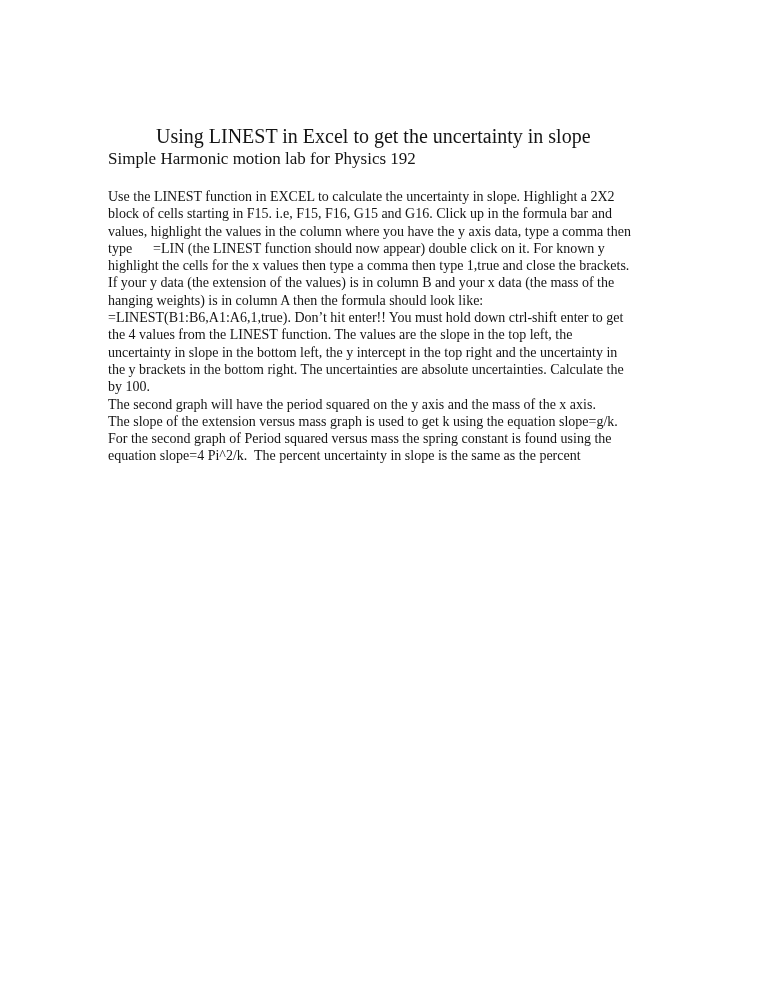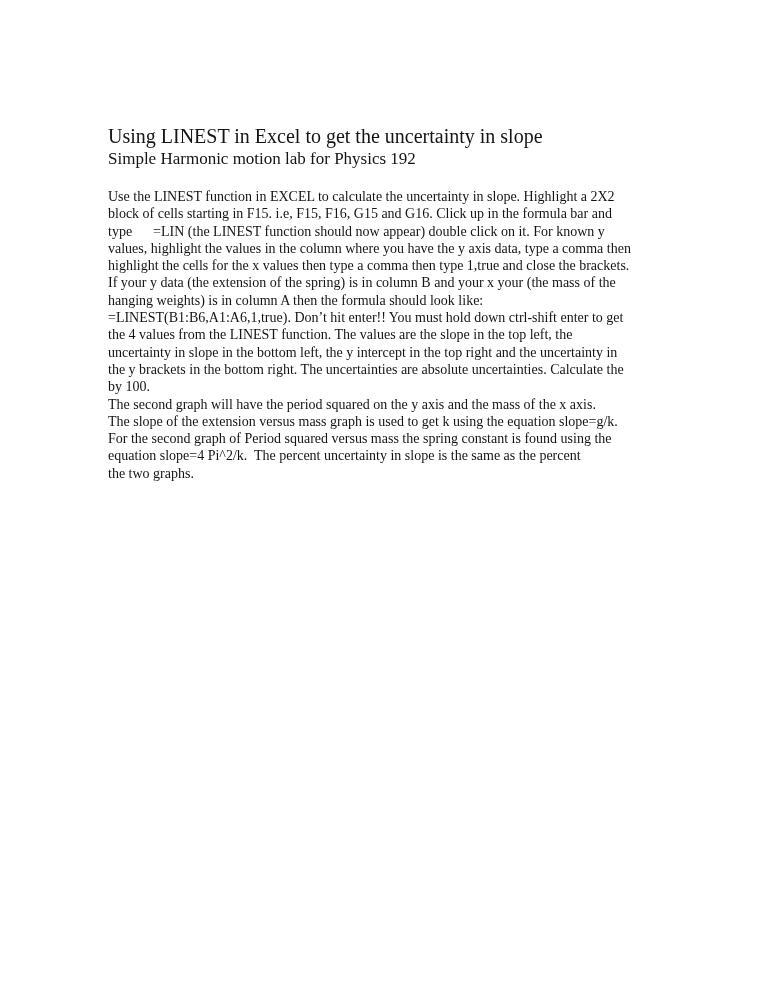--- a/index.html
+++ b/index.html
@@ -15,20 +15,21 @@
     overflow: hidden;
     font-family: "Liberation Serif", "DejaVu Serif", serif;
     color: #141414;
   }
   .doc {
     padding: 124px 40px 0 108px;
   }
   .title {
     font-size: 20px;
     line-height: 24px;
+    margin-left: 48px;
     white-space: pre;
   }
   .subtitle {
     font-size: 17px;
     line-height: 22px;
     white-space: pre;
   }
   .body-text {
     margin-top: 18px;
     font-size: 14px;
@@ -41,30 +42,29 @@
 </head>
 <body>
 
 <div class="page">
   <div class="doc">
     <div class="title">Using LINEST in Excel to get the uncertainty in slope</div>
     <div class="subtitle">Simple Harmonic motion lab for Physics 192</div>
     <div class="body-text">
         <div class="line">Use the LINEST function in EXCEL to calculate the uncertainty in slope. Highlight a 2X2</div>
         <div class="line">block of cells starting in F15. i.e, F15, F16, G15 and G16. Click up in the formula bar and</div>
+        <div class="line">values, highlight the values in the column where you have the y axis data, type a comma then</div>
         <div class="line">type      =LIN (the LINEST function should now appear) double click on it. For known y</div>
-        <div class="line">values, highlight the values in the column where you have the y axis data, type a comma then</div>
         <div class="line">highlight the cells for the x values then type a comma then type 1,true and close the brackets.</div>
-        <div class="line">If your y data (the extension of the spring) is in column B and your x your (the mass of the</div>
+        <div class="line">If your y data (the extension of the values) is in column B and your x data (the mass of the</div>
         <div class="line">hanging weights) is in column A then the formula should look like:</div>
         <div class="line">=LINEST(B1:B6,A1:A6,1,true). Don’t hit enter!! You must hold down ctrl-shift enter to get</div>
         <div class="line">the 4 values from the LINEST function. The values are the slope in the top left, the</div>
         <div class="line">uncertainty in slope in the bottom left, the y intercept in the top right and the uncertainty in</div>
         <div class="line">the y brackets in the bottom right. The uncertainties are absolute uncertainties. Calculate the</div>
         <div class="line">by 100.</div>
         <div class="line">The second graph will have the period squared on the y axis and the mass of the x axis.</div>
         <div class="line">The slope of the extension versus mass graph is used to get k using the equation slope=g/k.</div>
         <div class="line">For the second graph of Period squared versus mass the spring constant is found using the</div>
         <div class="line">equation slope=4 Pi^2/k.  The percent uncertainty in slope is the same as the percent</div>
-        <div class="line">the two graphs.</div>
       </div>
   </div>
 </div>
 
 </body></html>

